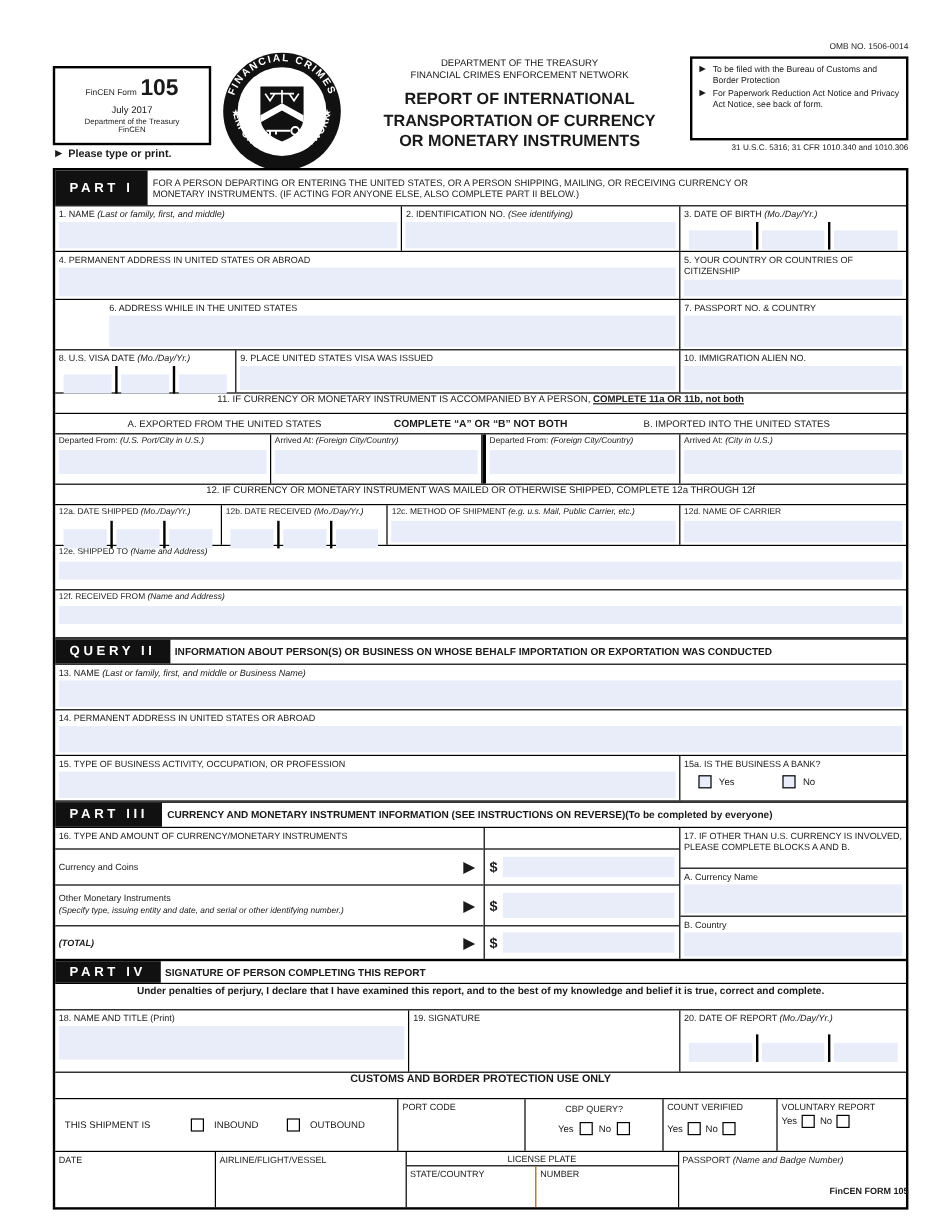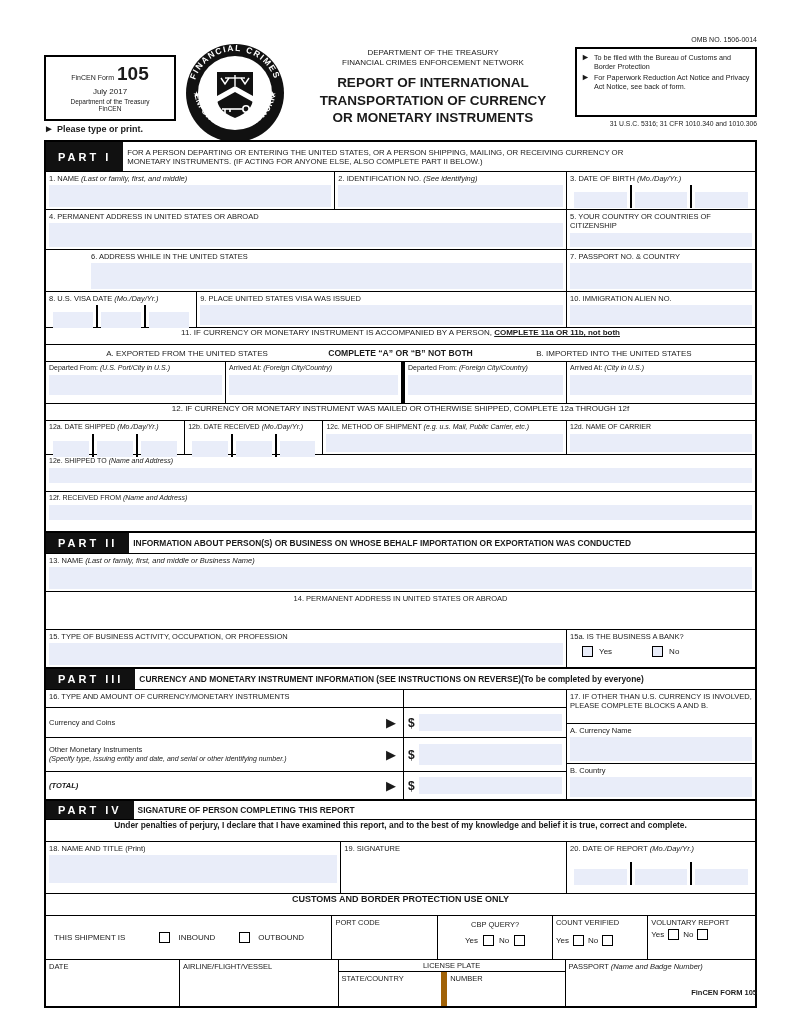--- a/index.html
+++ b/index.html
@@ -281,33 +281,33 @@
     </div>
 
     <div class="row" style="height:40px;">
       <div class="cell" style="width:713px;">
         <div class="lbl" style="font-size:7px;"><span>12f. RECEIVED FROM </span><span class="it">(Name and Address)</span></div>
         <div class="fieldbox short"></div>
       </div>
     </div>
 
     <div class="partrow" style="height:22px;">
-      <div class="partbox">PART II</div>
+      <div class="partbox">QUERY II</div>
       <div class="partdesc b">INFORMATION ABOUT PERSON(S) OR BUSINESS ON WHOSE BEHALF IMPORTATION OR EXPORTATION WAS CONDUCTED</div>
     </div>
 
     <div class="row" style="height:38px;">
       <div class="cell" style="width:713px;">
         <div class="lbl"><span>13. NAME </span><span class="it">(Last or family, first, and middle or Business Name)</span></div>
         <div class="fieldbox"></div>
       </div>
     </div>
 
     <div class="row" style="height:38px;">
-      <div class="cell" style="width:713px;align-items:center;">
+      <div class="cell" style="width:713px;">
         <div class="lbl">14. PERMANENT ADDRESS IN UNITED STATES OR ABROAD</div>
         <div class="fieldbox"></div>
       </div>
     </div>
 
     <div class="row" style="height:38px;justify-content:flex-end;">
       <div class="cell" style="width:524px;">
         <div class="lbl">15. TYPE OF BUSINESS ACTIVITY, OCCUPATION, OR PROFESSION</div>
         <div class="fieldbox"></div>
       </div>
@@ -457,21 +457,21 @@
         <div class="lbl">DATE</div>
         <div style="flex:1;"></div>
       </div>
       <div class="cell" style="width:160px;">
         <div class="lbl">AIRLINE/FLIGHT/VESSEL</div>
         <div style="flex:1;"></div>
       </div>
       <div style="width:227px; border-right:1px solid #000; display:flex; flex-direction:column;">
         <div class="lbl" style="text-align:center; border-bottom:1px solid #000; padding:1px 0;">LICENSE PLATE</div>
         <div style="flex:1; display:flex;">
-          <div class="cell" style="width:109px; border-right:6px solid #a16207;">
+          <div class="cell" style="width:109px; border-right:1px solid #a16207;">
             <div class="lbl">STATE/COUNTRY</div>
             <div style="flex:1;"></div>
           </div>
           <div class="cell" style="width:118px; border-right:none;">
             <div class="lbl">NUMBER</div>
             <div style="flex:1;"></div>
           </div>
         </div>
       </div>
       <div class="cell" style="width:191px;">

